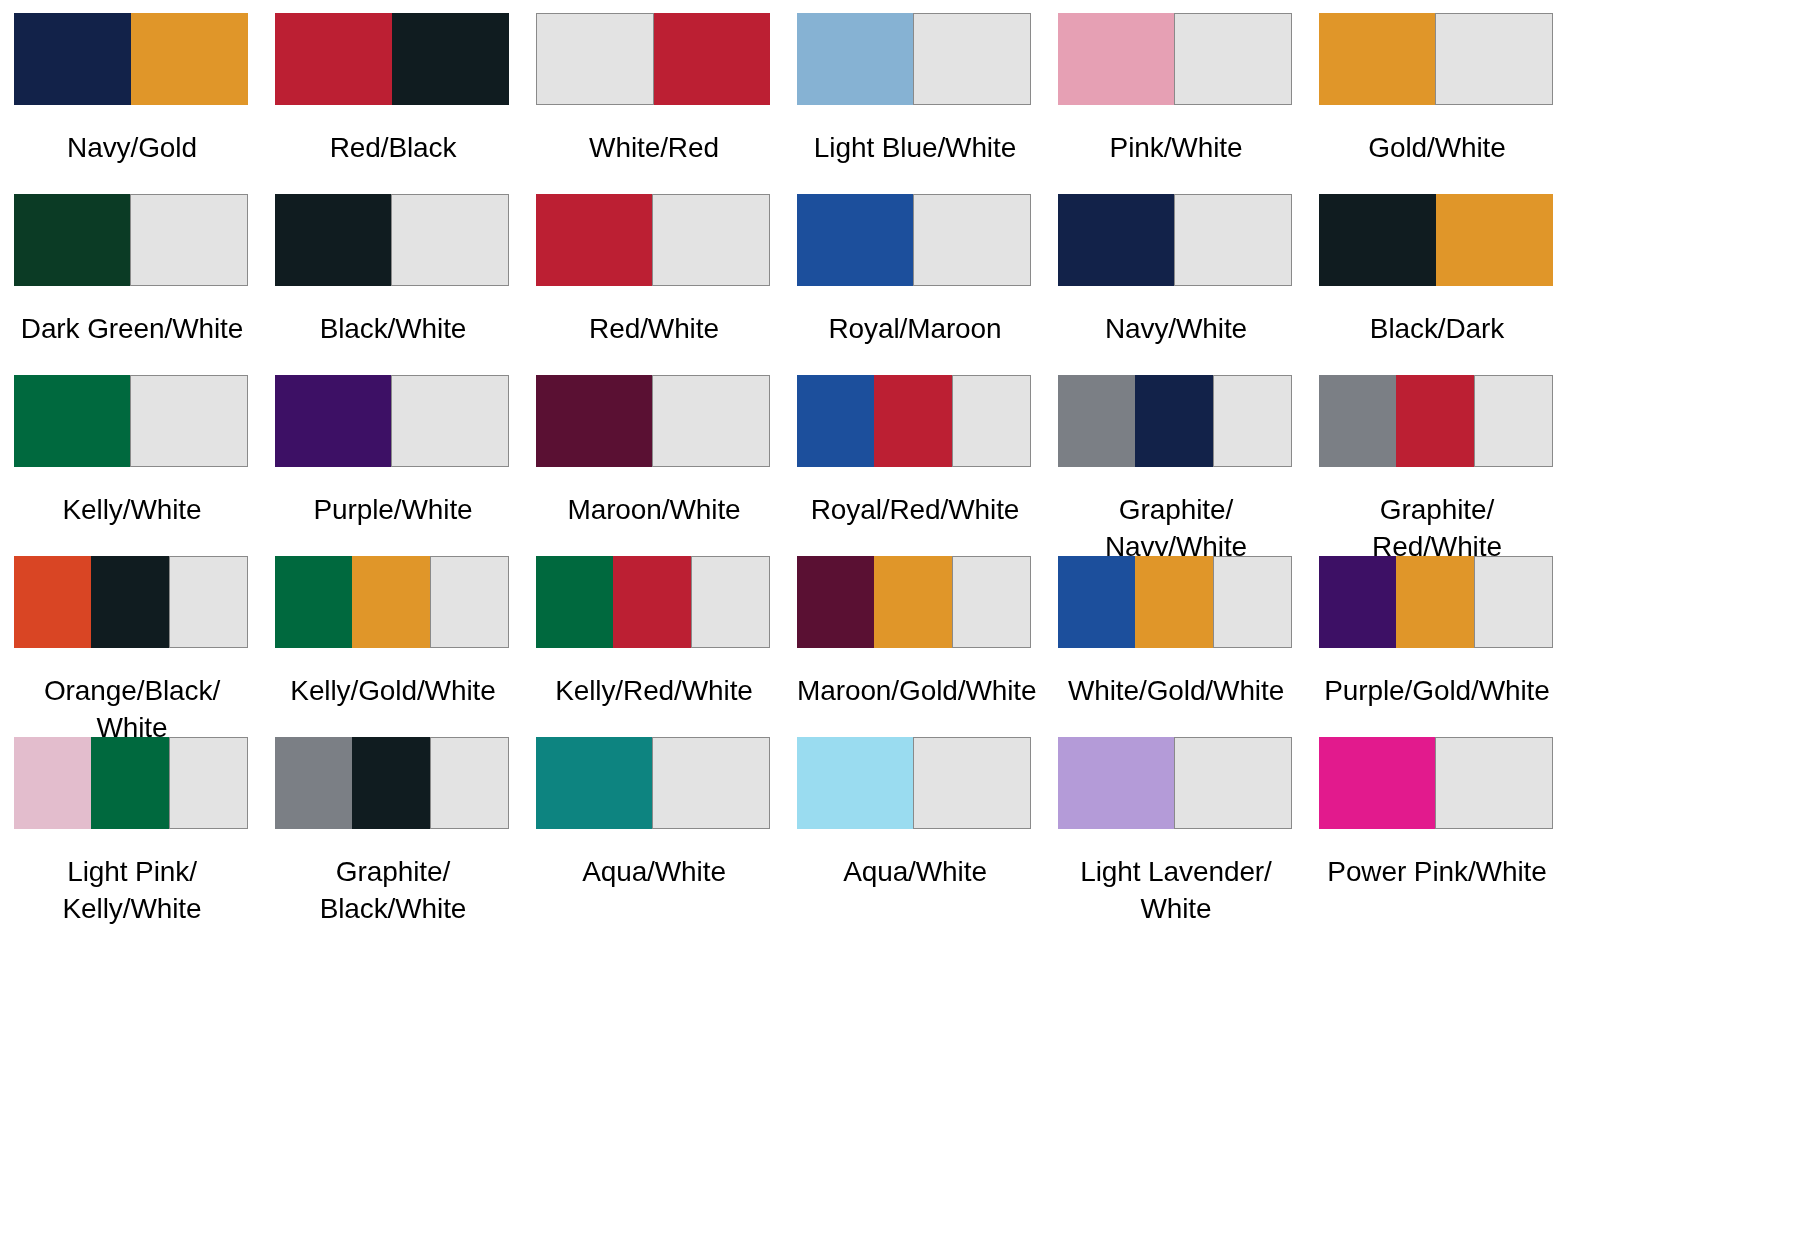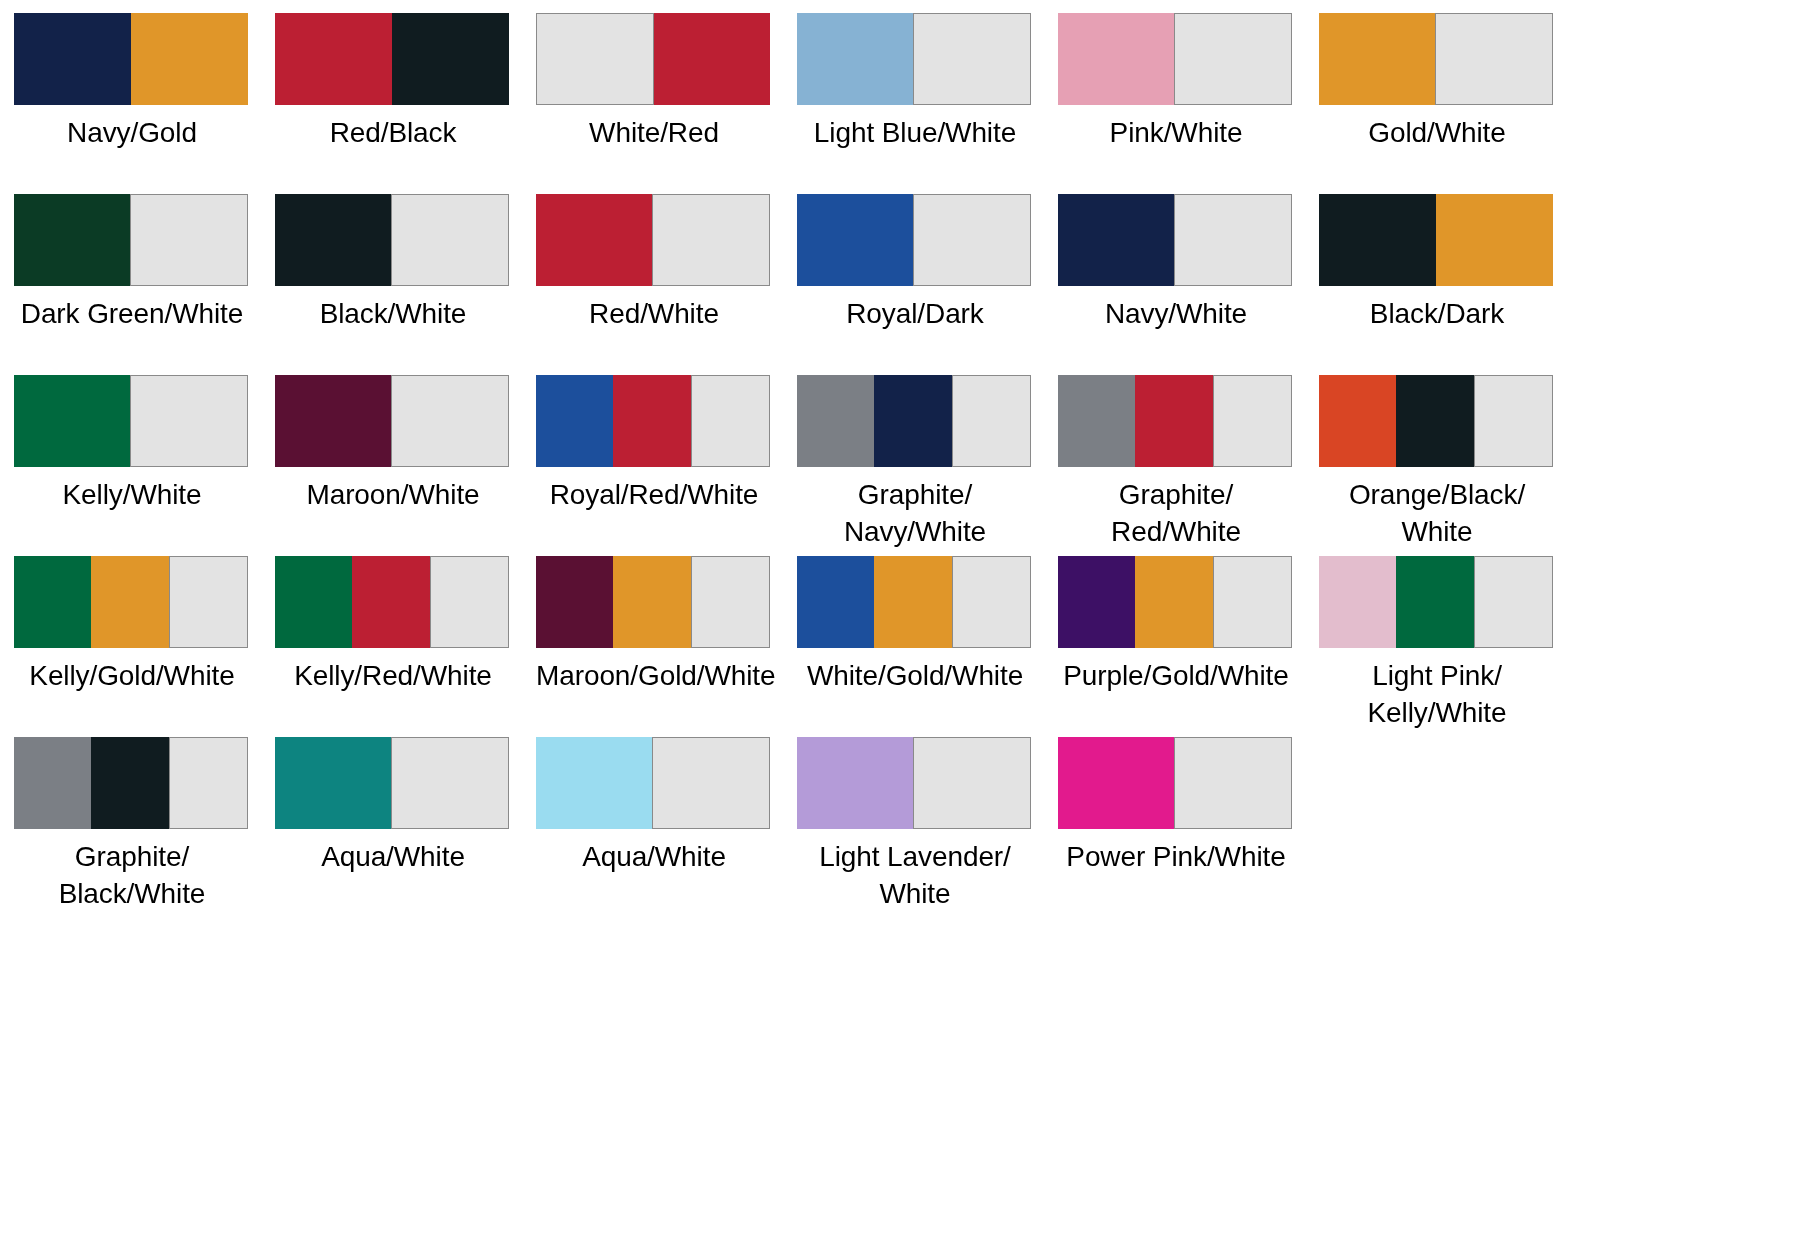--- a/index.html
+++ b/index.html
@@ -31,21 +31,21 @@
   }
   .swatch-seg {
     flex: 1 1 0;
     height: 100%;
     box-sizing: border-box;
   }
   .swatch-seg.light-seg {
     border: 1px solid #8a8a8a;
   }
   .swatch-label {
-    margin-top: 9px;
+    margin-top: 24px;
     width: 236px;
     text-align: center;
     font-size: 28px;
     line-height: 37px;
     color: #000000;
     letter-spacing: -0.1px;
     white-space: pre-line;
   }
 </style>
 </head>
@@ -113,21 +113,21 @@
         <div class="swatch-seg" style="background-color: rgb(188, 31, 51);"></div>
         <div class="swatch-seg light-seg" style="background-color: rgb(227, 227, 227);"></div>
       </div>
       <div class="swatch-label">Red/White</div>
     </div>
     <div class="swatch-cell">
       <div class="swatch-bar">
         <div class="swatch-seg" style="background-color: rgb(28, 79, 156);"></div>
         <div class="swatch-seg light-seg" style="background-color: rgb(227, 227, 227);"></div>
       </div>
-      <div class="swatch-label">Royal/Dark</div>
+      <div class="swatch-label">Royal/Maroon</div>
     </div>
     <div class="swatch-cell">
       <div class="swatch-bar">
         <div class="swatch-seg" style="background-color: rgb(18, 34, 73);"></div>
         <div class="swatch-seg light-seg" style="background-color: rgb(227, 227, 227);"></div>
       </div>
       <div class="swatch-label">Navy/White</div>
     </div>
     <div class="swatch-cell">
       <div class="swatch-bar">
@@ -135,20 +135,27 @@
         <div class="swatch-seg" style="background-color: rgb(224, 150, 41);"></div>
       </div>
       <div class="swatch-label">Black/Dark</div>
     </div>
     <div class="swatch-cell">
       <div class="swatch-bar">
         <div class="swatch-seg" style="background-color: rgb(0, 105, 62);"></div>
         <div class="swatch-seg light-seg" style="background-color: rgb(227, 227, 227);"></div>
       </div>
       <div class="swatch-label">Kelly/White</div>
+    </div>
+    <div class="swatch-cell">
+      <div class="swatch-bar">
+        <div class="swatch-seg" style="background-color: rgb(61, 16, 101);"></div>
+        <div class="swatch-seg light-seg" style="background-color: rgb(227, 227, 227);"></div>
+      </div>
+      <div class="swatch-label">Purple/White</div>
     </div>
     <div class="swatch-cell">
       <div class="swatch-bar">
         <div class="swatch-seg" style="background-color: rgb(90, 16, 51);"></div>
         <div class="swatch-seg light-seg" style="background-color: rgb(227, 227, 227);"></div>
       </div>
       <div class="swatch-label">Maroon/White</div>
     </div>
     <div class="swatch-cell">
       <div class="swatch-bar">

